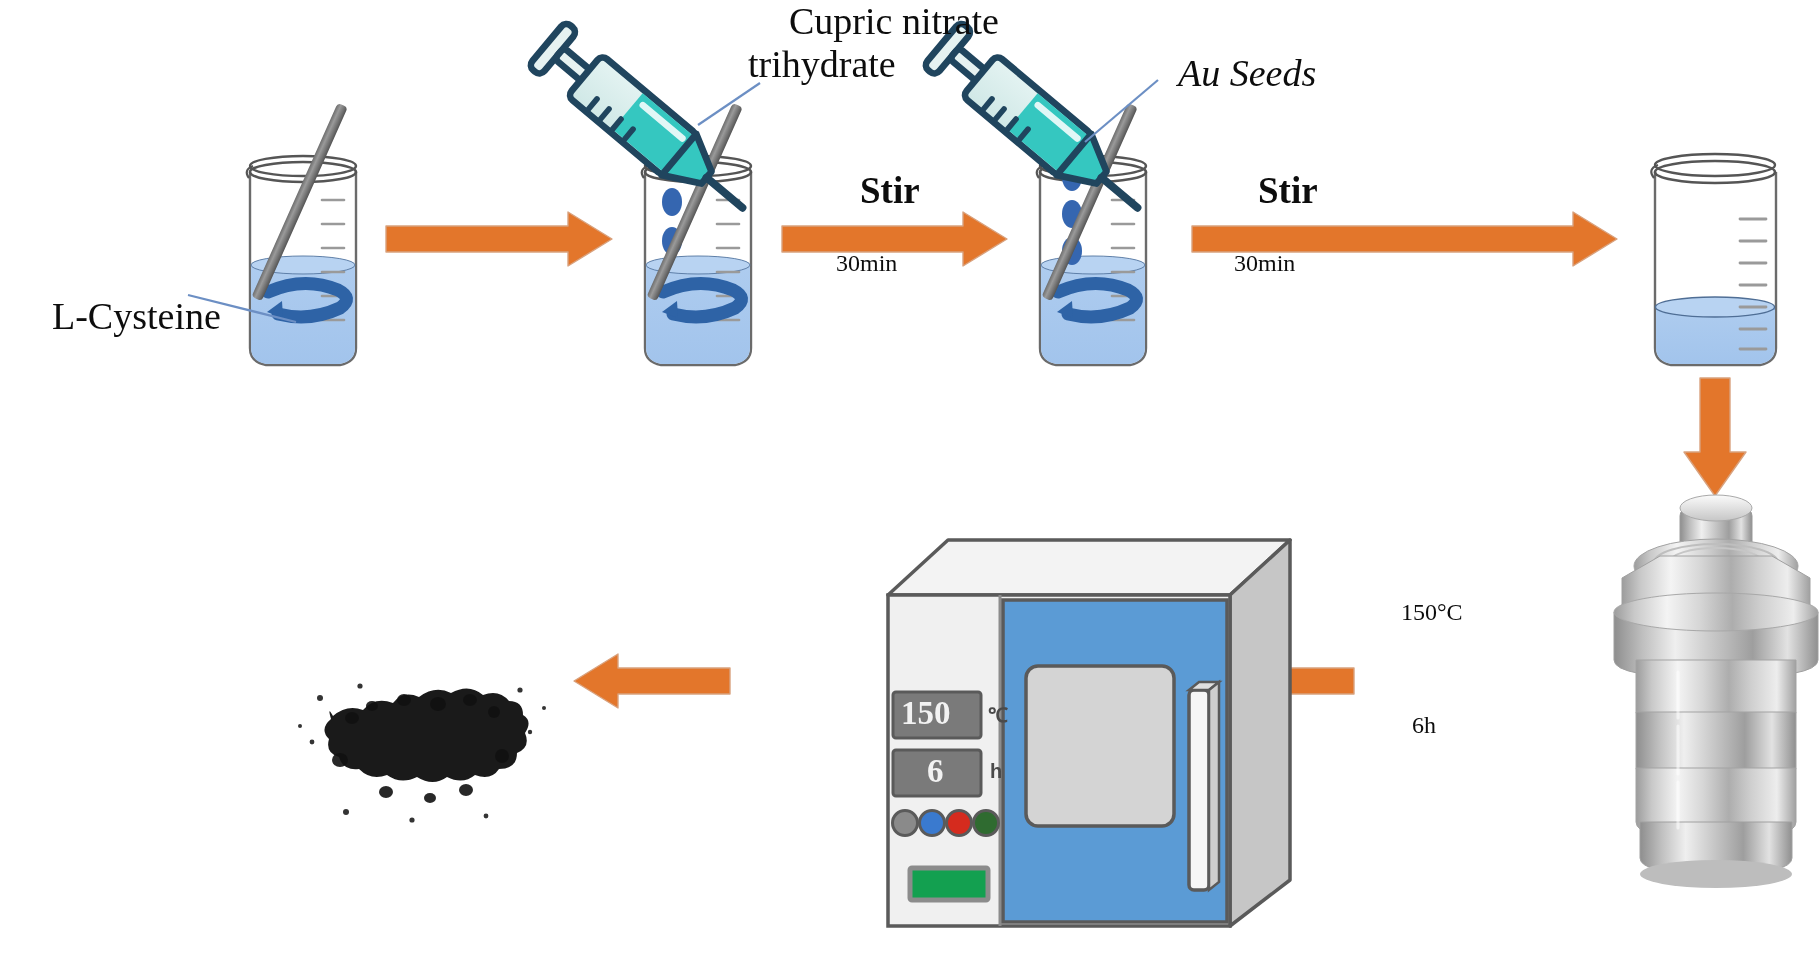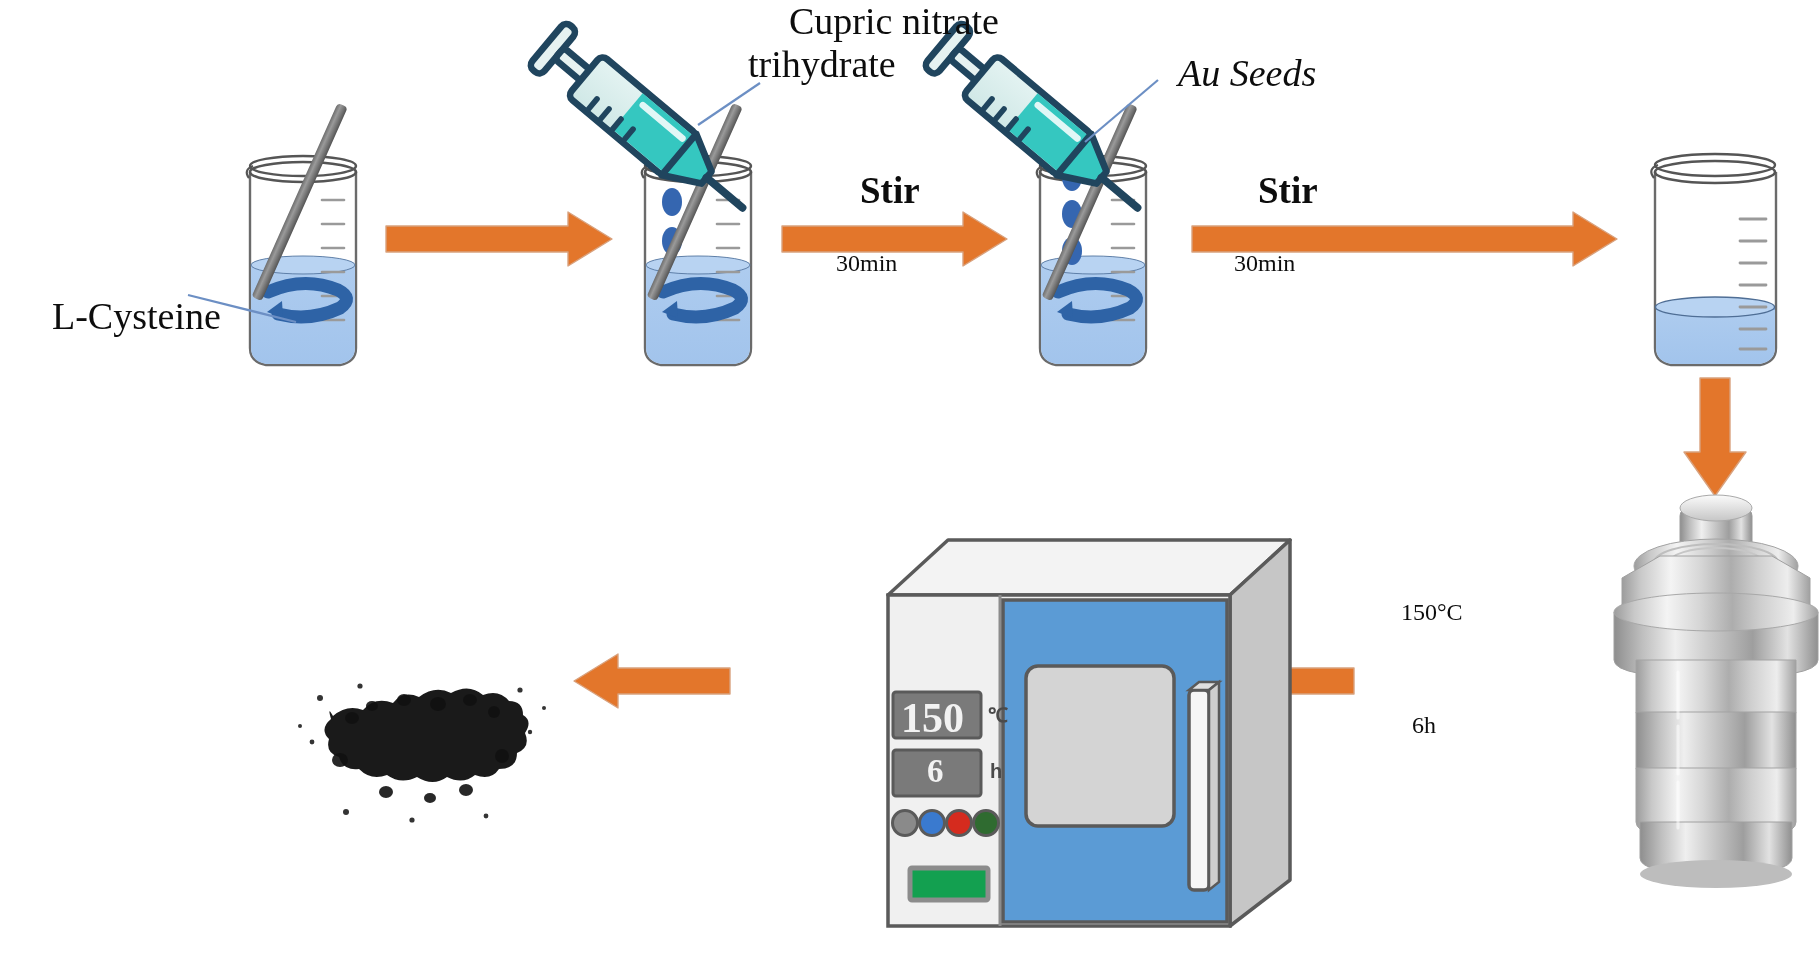--- a/index.html
+++ b/index.html
@@ -339,21 +339,21 @@
 
   <div class="lbl lbl-step" style="left:860px;top:170px;">Stir</div>
   <div class="lbl lbl-cond" style="left:836px;top:250px;">30min</div>
 
   <div class="lbl lbl-step" style="left:1258px;top:170px;">Stir</div>
   <div class="lbl lbl-cond" style="left:1234px;top:250px;">30min</div>
 
   <div class="lbl lbl-cond" style="left:1401px;top:599px;">150°C</div>
   <div class="lbl lbl-cond" style="left:1412px;top:712px;">6h</div>
 
-  <div class="lbl" style="left:901px;top:695px;font-size:42px;font-weight:bold;color:#F2F2F2;
+  <div class="lbl" style="left:901px;top:695px;font-size:33px;font-weight:bold;color:#F2F2F2;
        font-family:'Liberation Serif',serif;">150</div>
   <div class="lbl" style="left:988px;top:704px;font-size:20px;font-weight:bold;color:#4A4A4A;
        font-family:'Liberation Sans',sans-serif;">℃</div>
 
   <div class="lbl" style="left:927px;top:753px;font-size:33px;font-weight:bold;color:#F2F2F2;
        font-family:'Liberation Serif',serif;">6</div>
   <div class="lbl" style="left:990px;top:760px;font-size:20px;font-weight:bold;color:#4A4A4A;
        font-family:'Liberation Sans',sans-serif;">h</div>
 
 </div>

